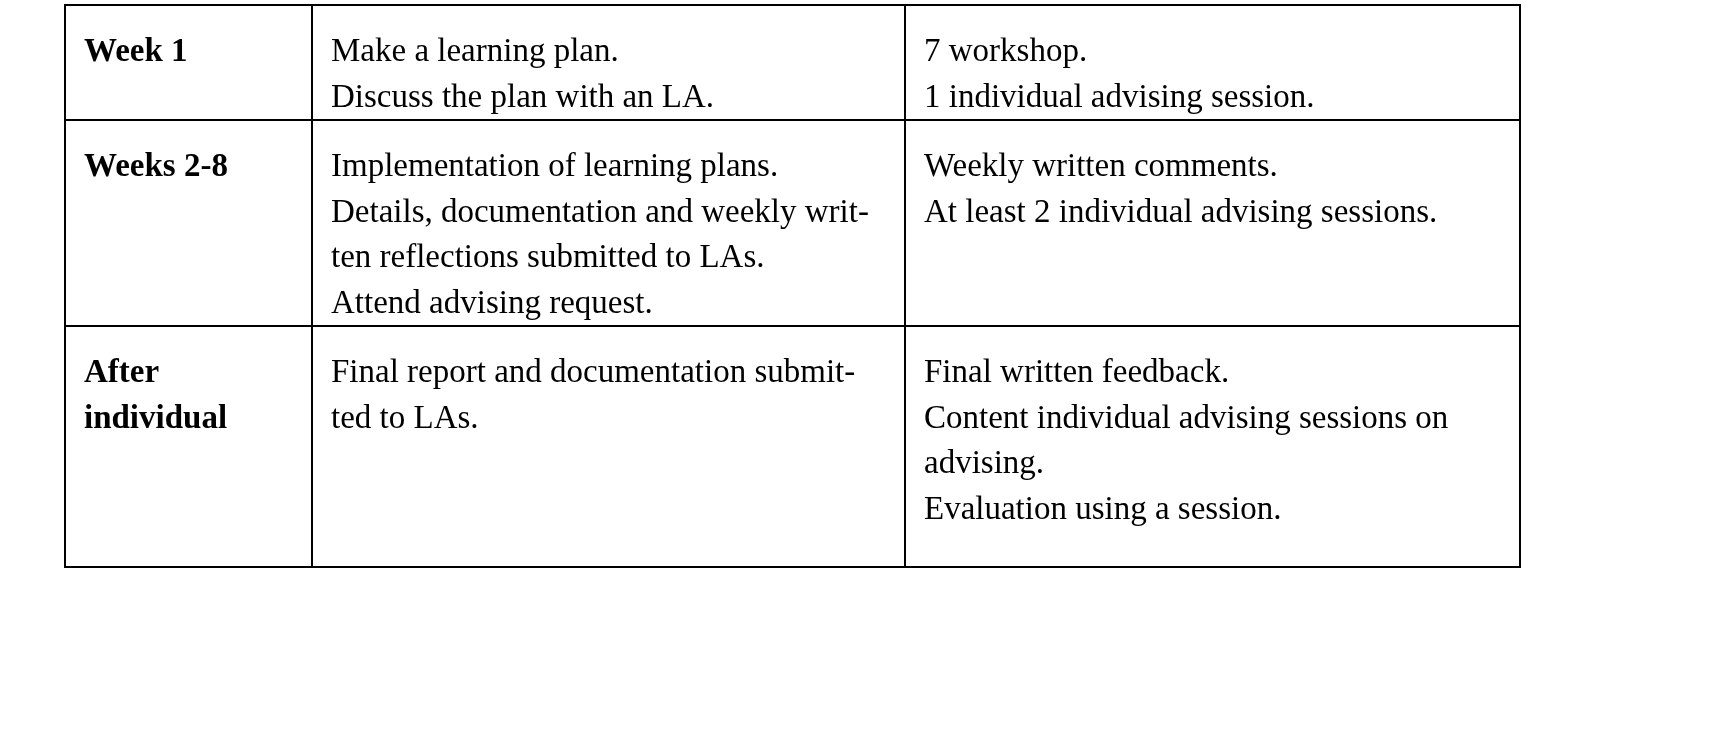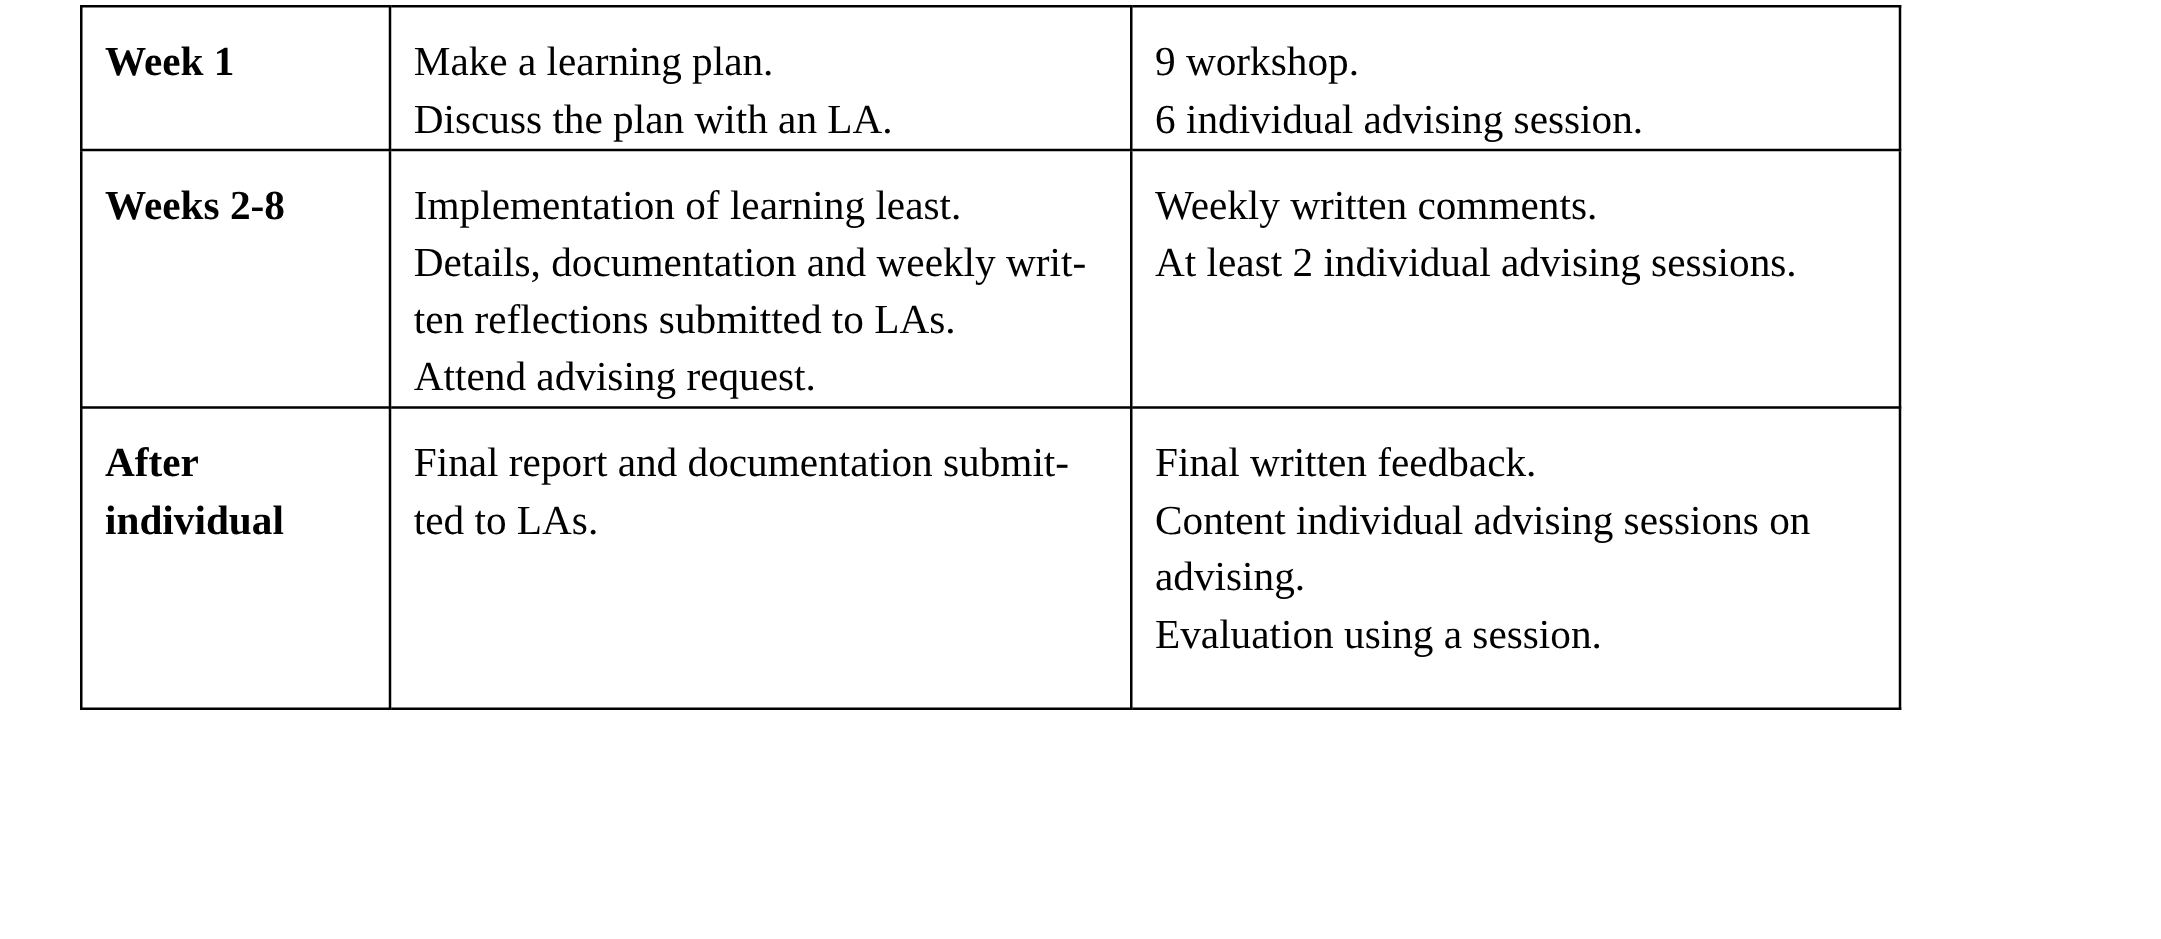--- a/index.html
+++ b/index.html
@@ -38,28 +38,28 @@
       <col class="c3">
     </colgroup>
   <tbody>
   <tr class="r1">
     <td class="tf">Week 1</td>
     <td>
       <span class="line">Make a learning plan.</span>
       <span class="line">Discuss the plan with an LA.</span>
     </td>
     <td>
-      <span class="line">9 workshop.</span>
-      <span class="line">6 individual advising session.</span>
+      <span class="line">7 workshop.</span>
+      <span class="line">1 individual advising session.</span>
     </td>
   </tr>
   <tr class="r2">
     <td class="tf">Weeks 2-8</td>
     <td>
-      <span class="line">Implementation of learning least.</span>
+      <span class="line">Implementation of learning plans.</span>
       <span class="line">Details, documentation and weekly writ-</span>
       <span class="line">ten reflections submitted to LAs.</span>
       <span class="line">Attend advising request.</span>
     </td>
     <td>
       <span class="line">Weekly written comments.</span>
       <span class="line">At least 2 individual advising sessions.</span>
     </td>
   </tr>
   <tr class="r3">

